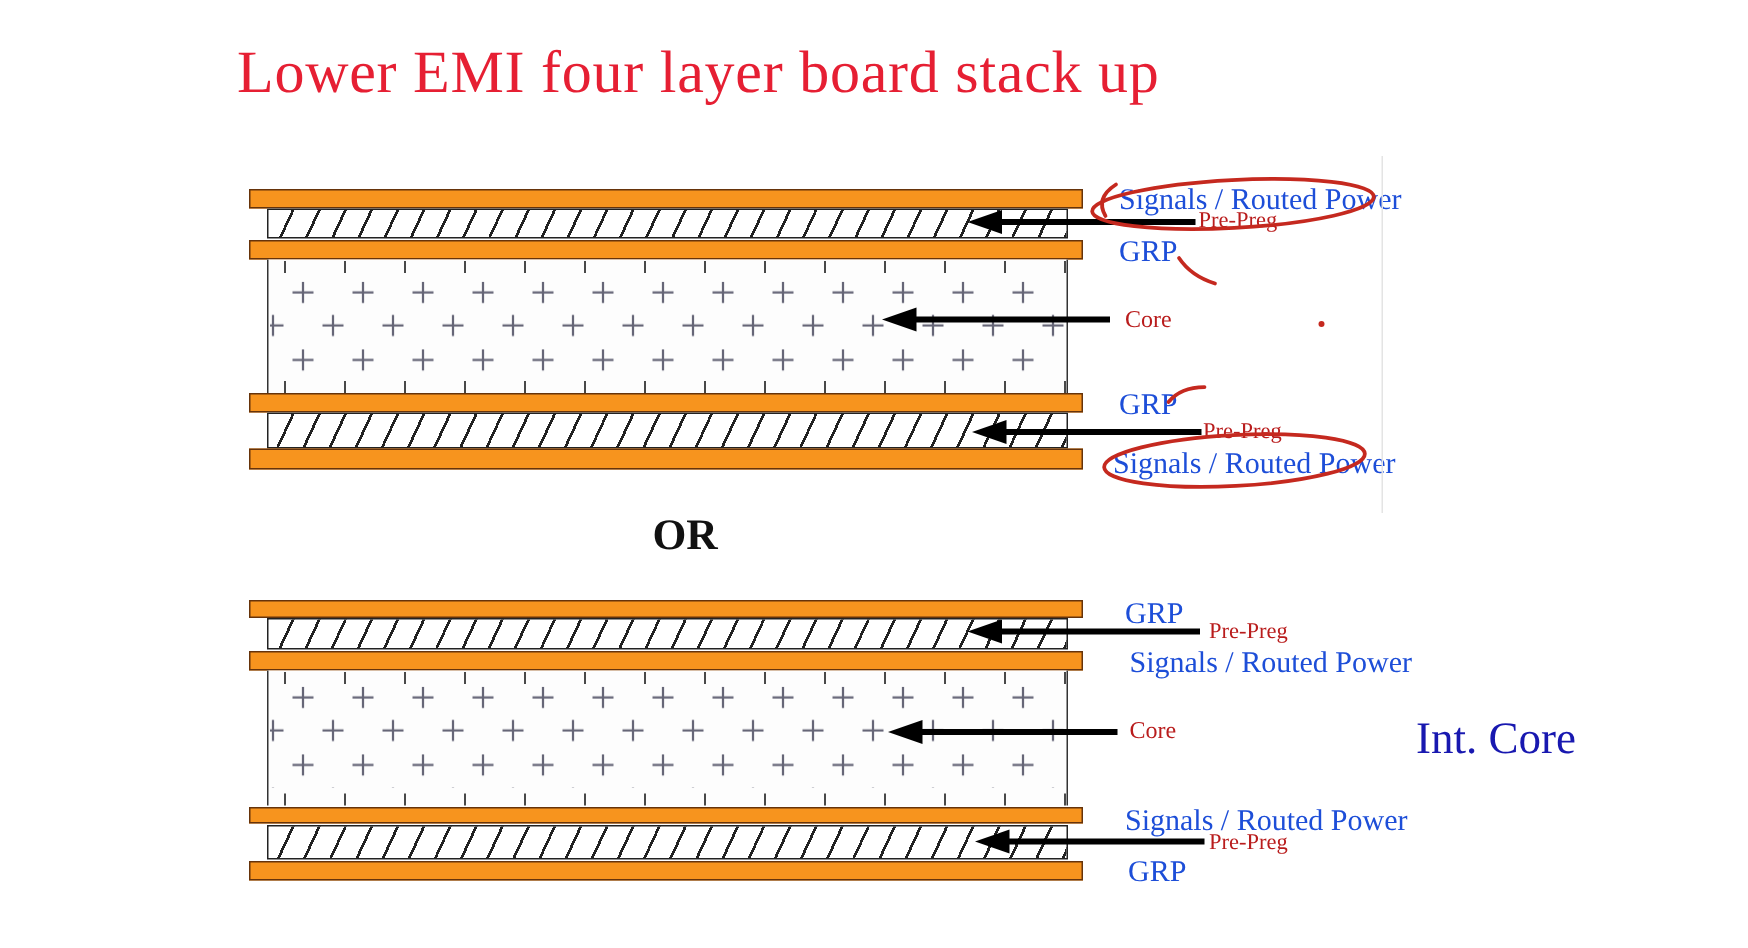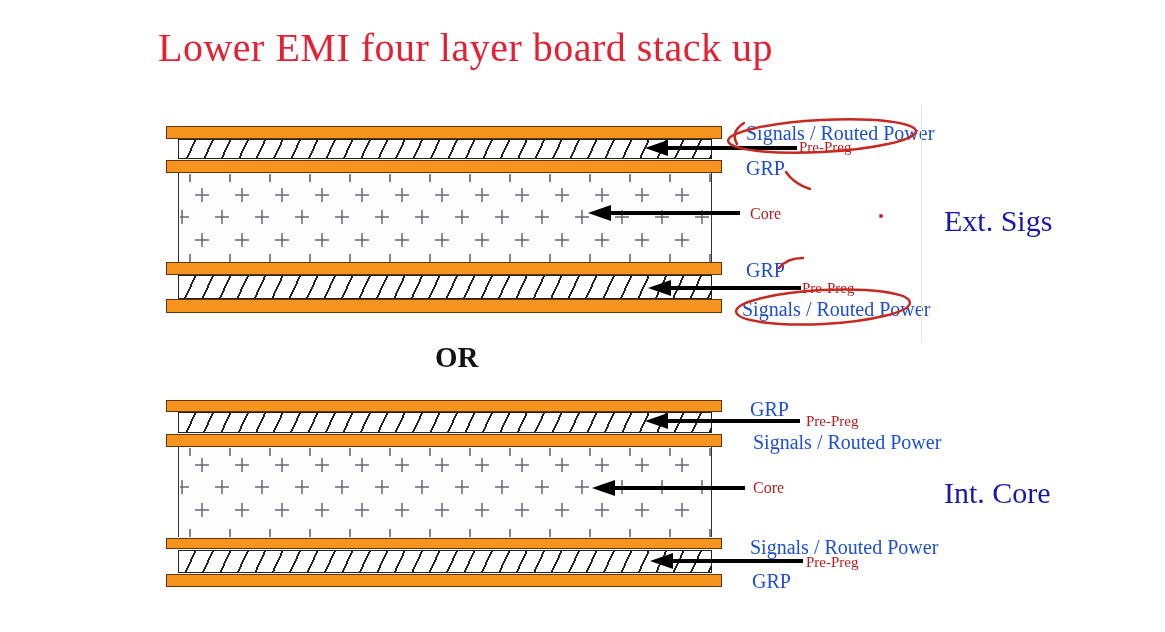--- a/index.html
+++ b/index.html
@@ -48,21 +48,20 @@
   <div class="abs hatch" style="top:275px;height:24px;"></div>
   <div class="abs copper" style="top:299px;height:14px;"></div>
 
   <div class="abs lbl blue" style="left:746px;top:122px;">Signals / Routed Power</div>
   <div class="abs lbl black" style="left:799px;top:139px;">Pre-Preg</div>
   <div class="abs lbl blue" style="left:746px;top:157px;">GRP</div>
   <div class="abs lbl black" style="left:750px;top:205px;font-size:16px;">Core</div>
   <div class="abs lbl blue" style="left:746px;top:259px;">GRP</div>
   <div class="abs lbl black" style="left:802px;top:280px;">Pre-Preg</div>
   <div class="abs lbl blue" style="left:742px;top:298px;">Signals / Routed Power</div>
-  <div class="abs lbl side" style="left:944px;top:204px;">Ext. Sigs</div>
 
   <div class="abs lbl or">OR</div>
 
   <div class="abs copper" style="top:400px;height:12px;"></div>
   <div class="abs hatch" style="top:412px;height:21px;"></div>
   <div class="abs copper" style="top:434px;height:13px;"></div>
   <div class="abs core" style="top:447px;height:90px;"></div>
   <div class="abs copper" style="top:538px;height:11px;"></div>
   <div class="abs hatch" style="top:550px;height:23px;"></div>
   <div class="abs copper" style="top:574px;height:13px;"></div>

